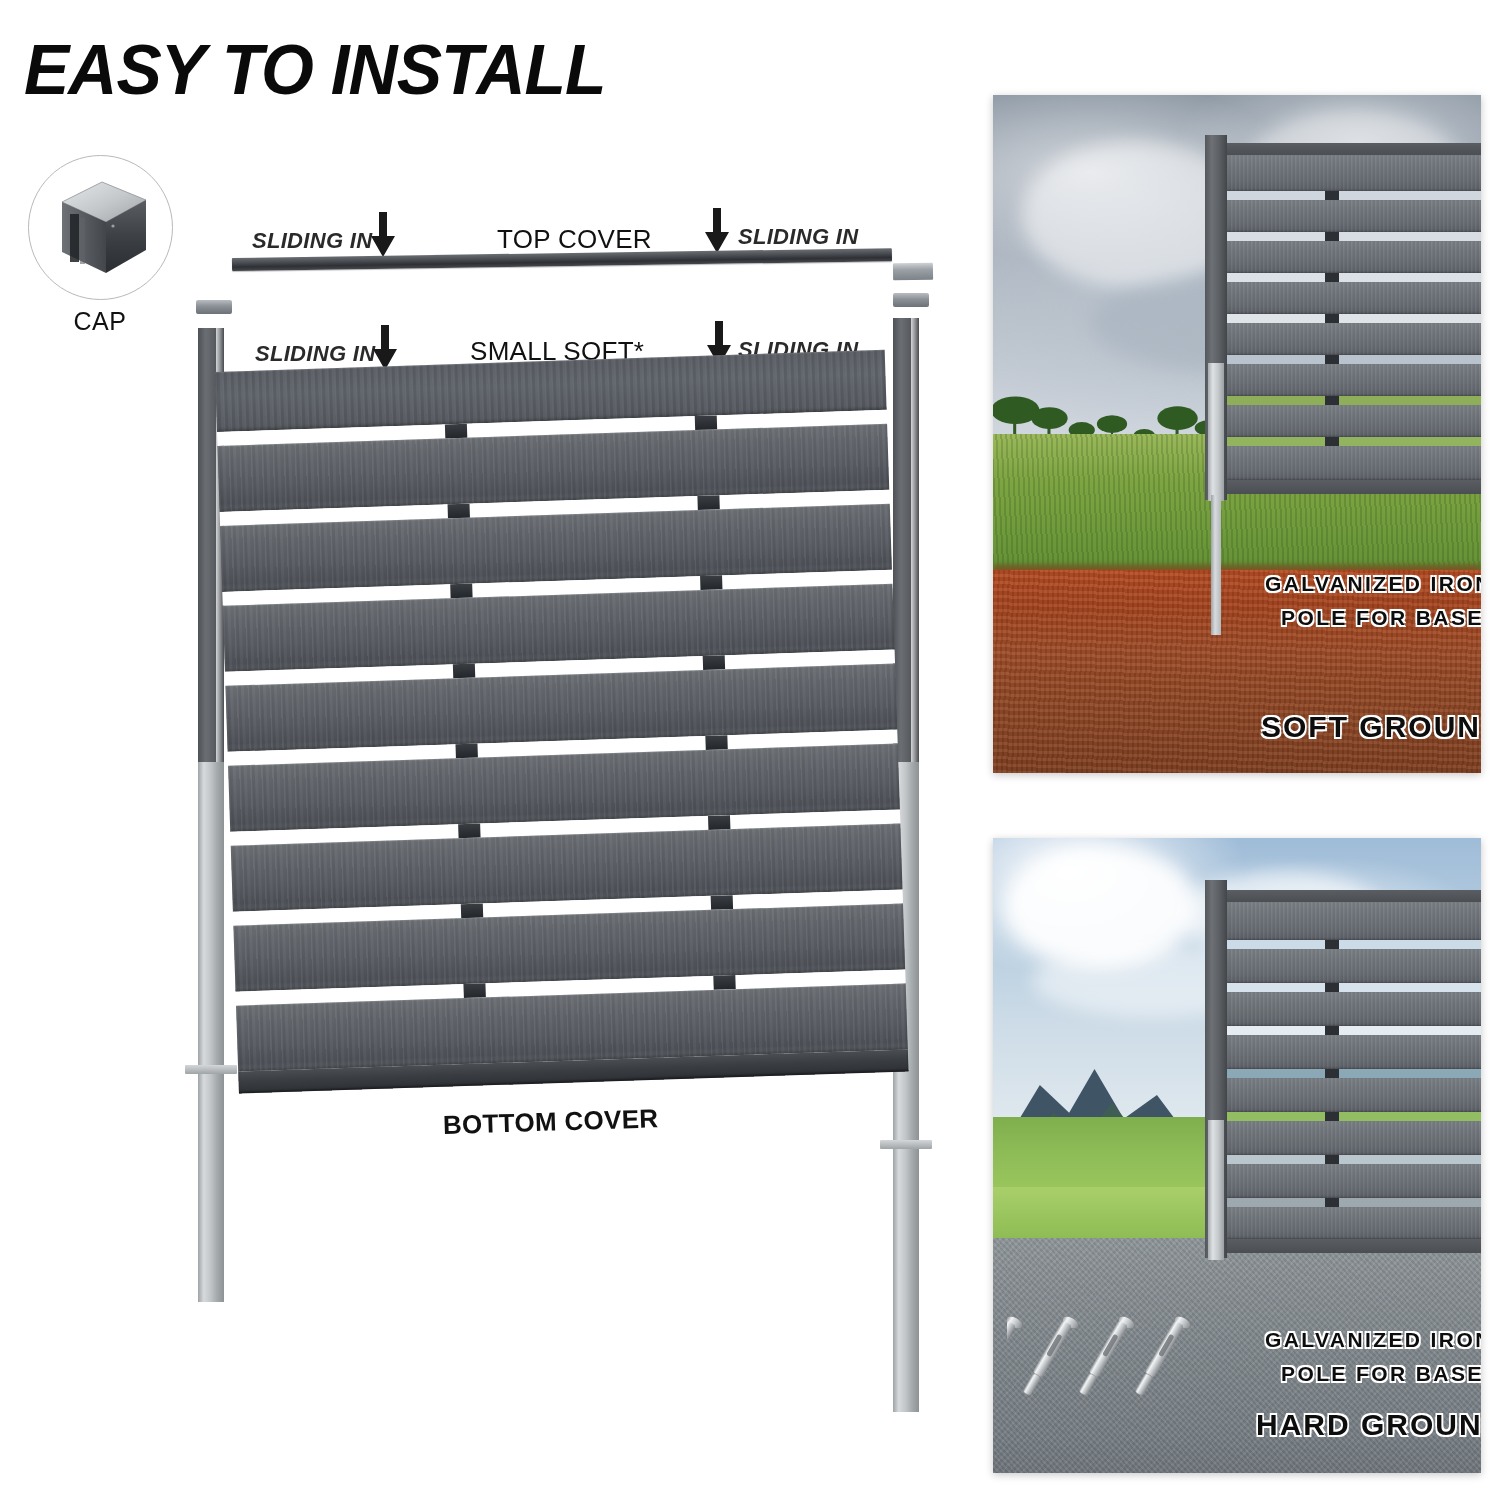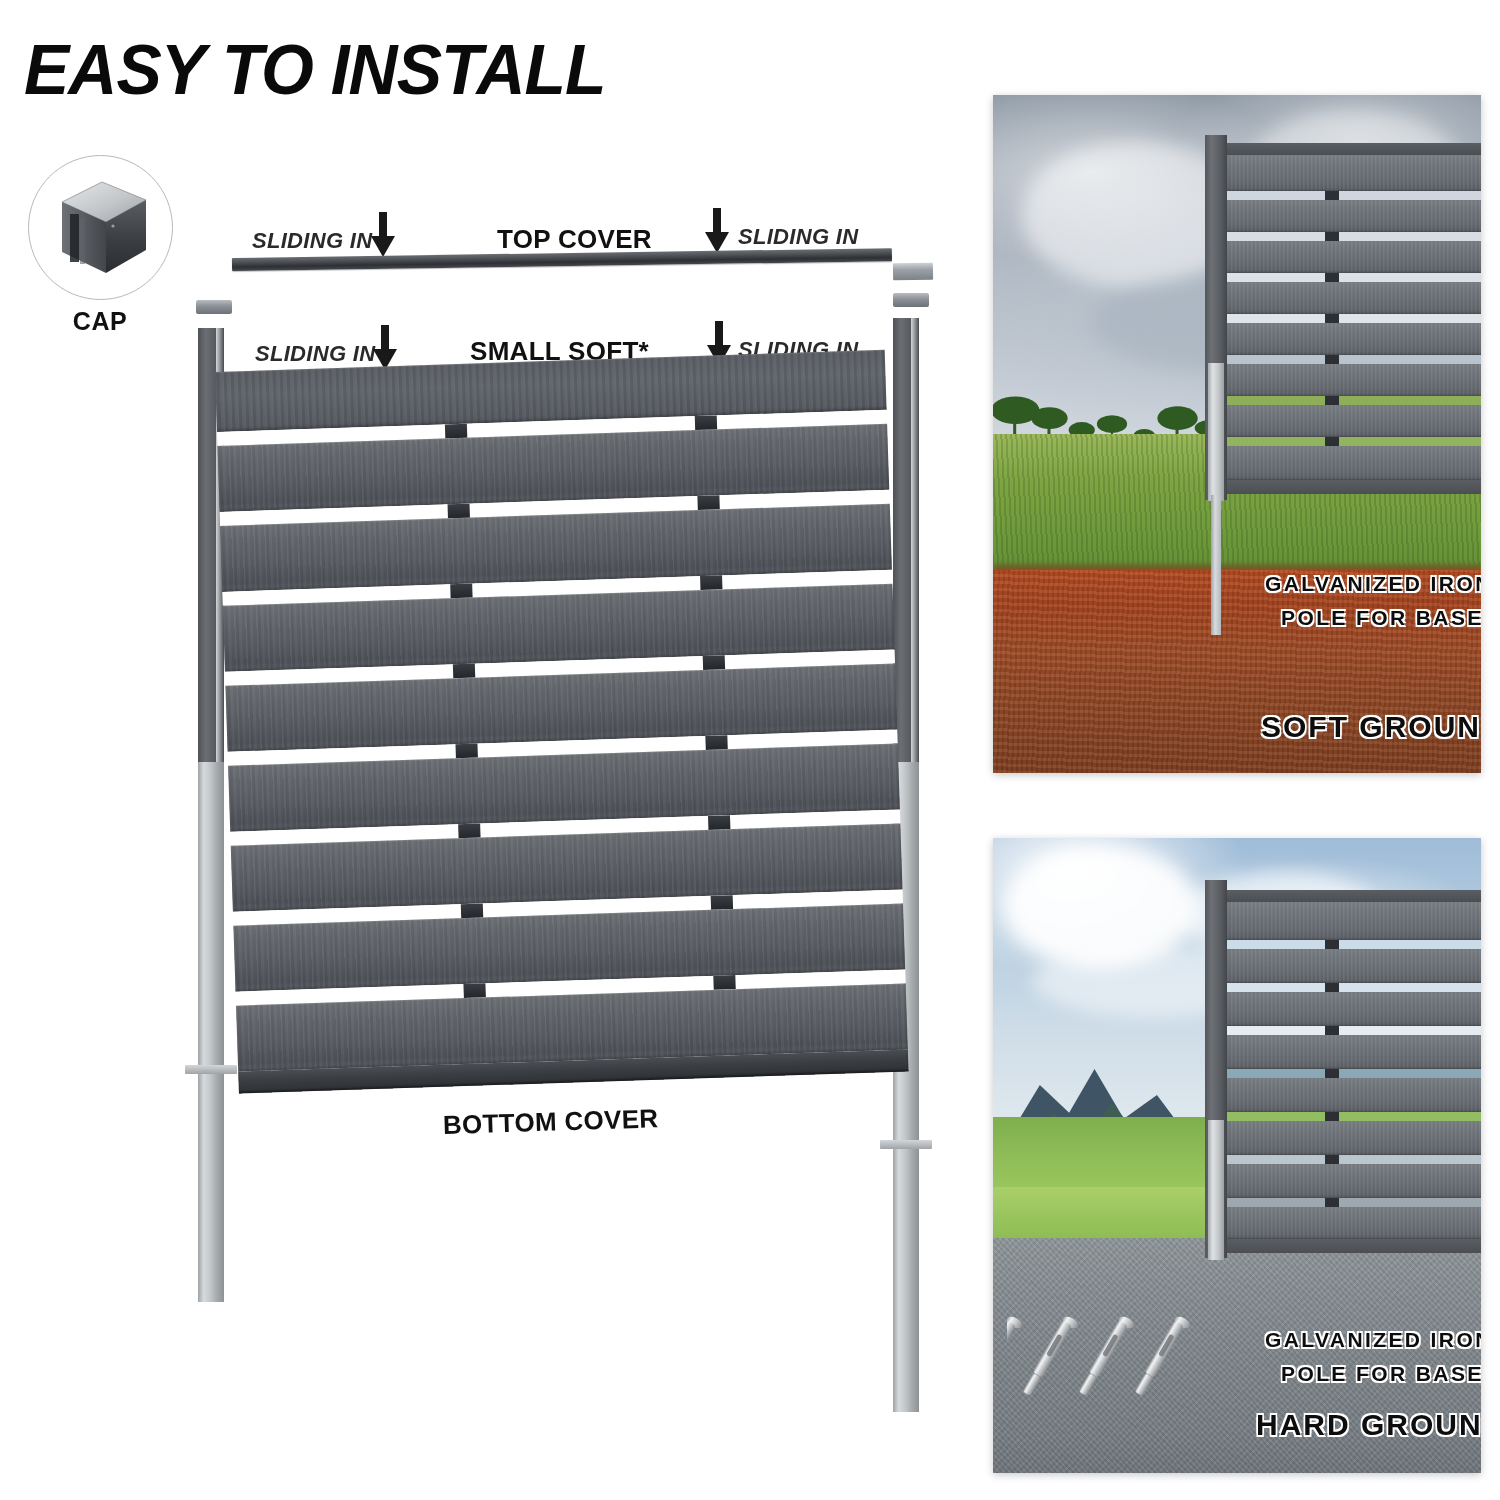--- a/index.html
+++ b/index.html
@@ -18,21 +18,21 @@
   
   #cap-badge { position:absolute; left:20px; top:155px; width:160px; height:200px; }
   #cap-circle {
     position:absolute; left:8px; top:0; width:145px; height:145px;
     border:1.5px solid #b9b9b9; border-radius:50%;
     background:#fff;
   }
   #cap-cube { position:absolute; left:36px; top:25px; width:92px; height:95px; }
   #cap-label {
     position:absolute; left:0; top:152px; width:160px; text-align:center;
-    font-size:25px; font-weight:700; color:#111; letter-spacing:0.5px;
+    font-size:25px; font-weight:400; color:#111; letter-spacing:0.5px;
   }
 
   
   #diagram { position:absolute; left:0; top:0; width:975px; height:1500px; }
 
   
   #top-cover-rail {
     position:absolute; left:232px; top:258px; width:660px; height:13px;
     background:linear-gradient(180deg,#6a6d72 0%,#4a4d52 38%,#2e3035 70%,#44474c 100%);
     transform:rotate(-0.85deg); transform-origin:left center;
@@ -54,21 +54,21 @@
   }
   #mini-cap-left  { left:196px; top:300px; }
   #mini-cap-right { left:893px; top:293px; }
 
   
   .lbl-sliding {
     position:absolute; font-size:22px; font-weight:700; font-style:italic;
     color:#2a2a2a; letter-spacing:0.3px; white-space:nowrap;
   }
   .lbl-main {
-    position:absolute; font-size:26px; font-weight:700; color:#111;
+    position:absolute; font-size:26px; font-weight:400; color:#111;
     letter-spacing:0.3px; white-space:nowrap;
   }
   #sl1a { left:252px; top:228px; }
   #sl1b { left:738px; top:224px; }
   #top-cover-label { left:497px; top:224px; }
   #sl2a { left:255px; top:341px; }
   #sl2b { left:738px; top:337px; }
   #small-panel-label { left:470px; top:336px; }
 
   .arrow { position:absolute; width:26px; height:46px; }

